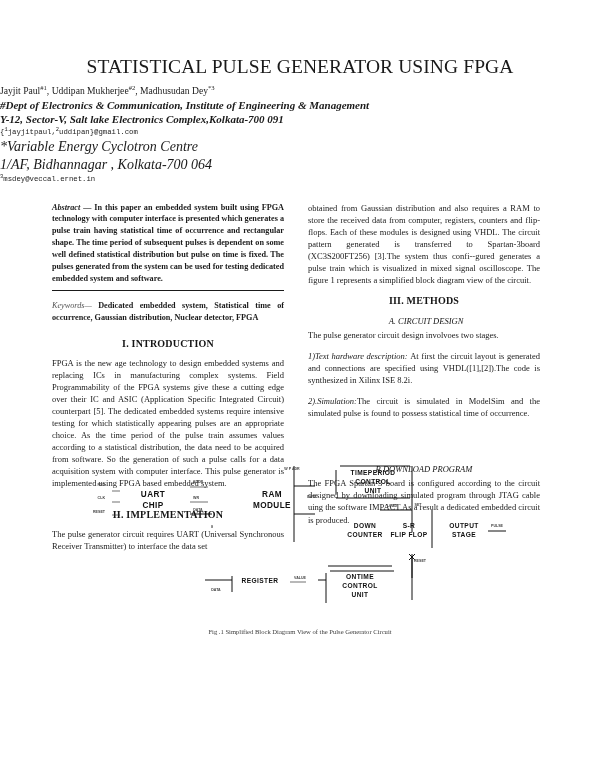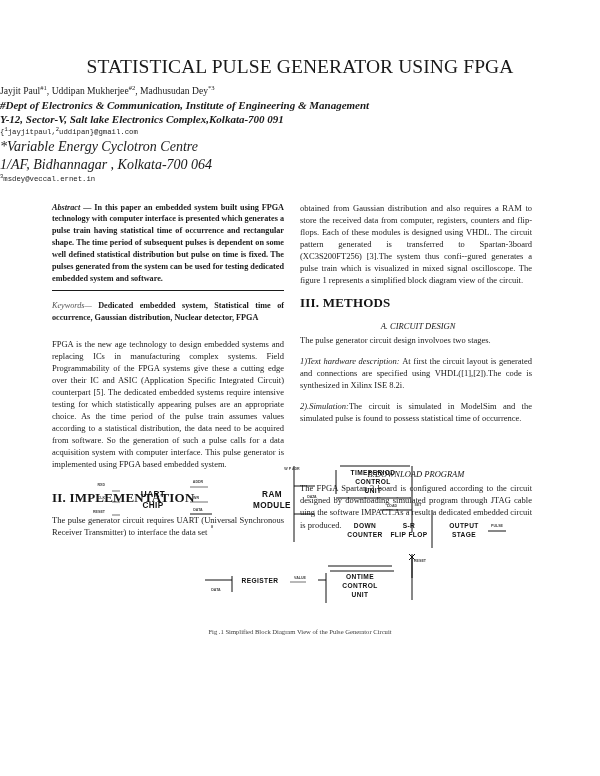--- a/index.html
+++ b/index.html
@@ -66,21 +66,21 @@
     font-size: 7.3px;
     line-height: 1.35;
     margin: 0;
     color: #1a1a1a;
   }
   .email sup { font-size: 5.4px; vertical-align: super; }
 
   
   .columns {
     display: flex;
-    gap: 16px;
+    gap: 24px;
     padding: 16px 76px 0 52px;
     box-sizing: border-box;
   }
   .col {
     width: 232px;
     flex: 0 0 232px;
   }
   p {
     margin: 0 0 0 0;
     font-size: 8.5px;
@@ -116,23 +116,23 @@
     line-height: 1.45;
     text-align: justify;
     margin: 0 0 14px 0;
   }
   .keywords .lead {
     font-style: italic;
     font-weight: normal;
     color: #555;
   }
   h2.section {
-    font-size: 13px;
-    font-weight: bold;
-    text-align: left;
+    font-size: 10px;
+    font-weight: bold;
+    text-align: center;
     margin: 6px 0 8px 0;
     letter-spacing: 0.2px;
   }
   h2.section.tight { margin-top: 20px; }
   h3.subsection {
     font-size: 8.5px;
     font-weight: normal;
     font-style: italic;
     margin: 10px 0 3px 0;
     text-align: center;
@@ -205,20 +205,21 @@
   <div class="columns">
 
     <div class="col">
 
       <p class="abstract"><span class="lead">Abstract — </span><span>In this paper an embedded system  built using FPGA technology with computer interface is presented which generates a pulse train having statistical time of occurrence and rectangular shape. The time period of subsequent pulses is dependent on some well defined statistical distribution but pulse on time is fixed. The pulses generated from the system can be used for testing dedicated embedded system and software.</span></p>
 
       <hr class="abs-rule">
 
       <p class="keywords"><span class="lead">Keywords— </span><span>Dedicated embedded system, Statistical time of occurrence, Gaussian distribution, Nuclear detector, FPGA</span></p>
 
+      <h2 class="section">I. INTRODUCTION</h2>
 
       <p class="body-p">FPGA is the new age technology to design embedded systems and replacing ICs in manufacturing complex systems. Field Programmability of the FPGA systems give these a cutting edge over their IC and ASIC (Application Specific Integrated Circuit) counterpart [5]. The dedicated embedded systems require intensive testing for which statistically appearing pulses are an appropriate choice. As the time period of the pulse train assumes values according to a statistical distribution, the data need to be acquired from software. So the generation of such a pulse calls for a data acquisition system with computer interface. This pulse generator is implemented using FPGA based embedded system.</p>
 
       <h2 class="section tight">II. IMPLEMENTATION</h2>
 
       <p class="body-p">The pulse generator circuit requires UART (Universal Synchronous Receiver Transmitter) to interface the data set</p>
     </div>
 
     <div class="col">
 

